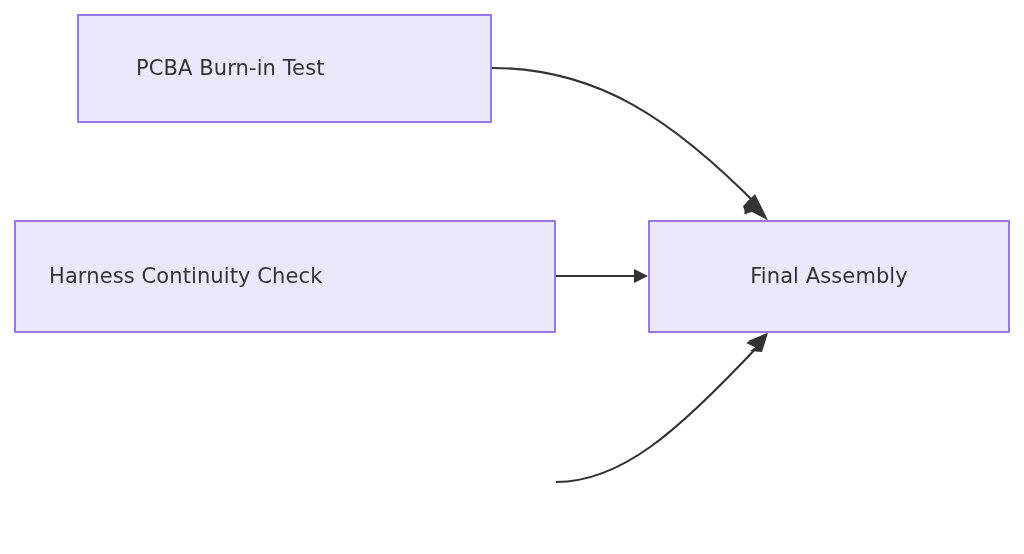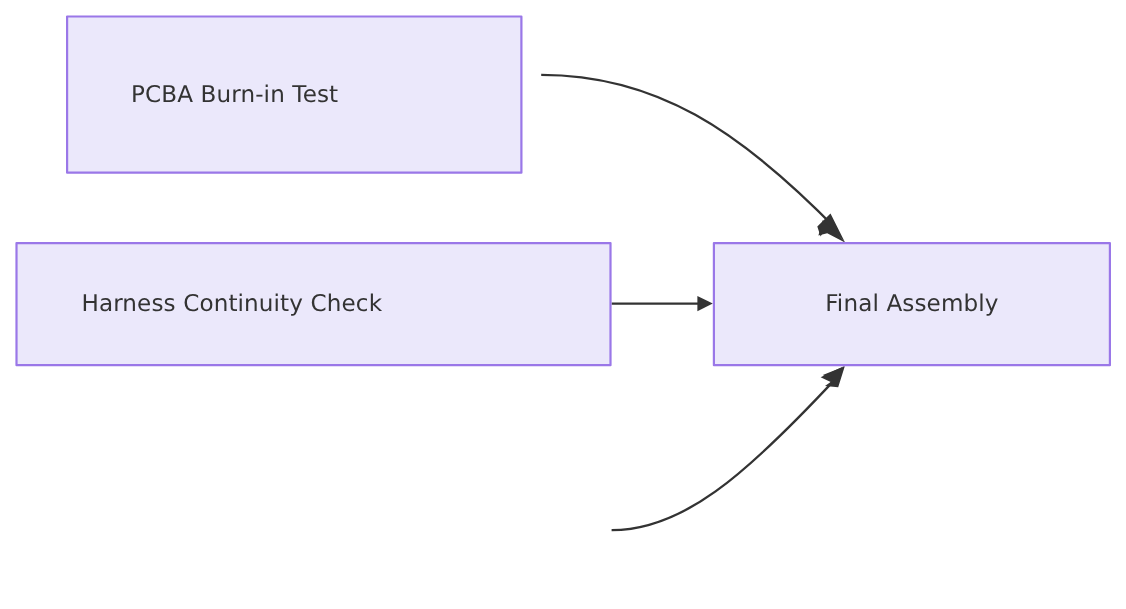--- a/index.html
+++ b/index.html
@@ -26,28 +26,28 @@
   }
   .node-label {
     font-size: 21px;
     color: #333333;
     letter-spacing: 0.1px;
     white-space: nowrap;
     line-height: 1;
   }
   
   #node-pcba-burn-in-test {
-    left: 60px;  top: 14px;  width: 415px; height: 144px;
+    left: 77px;  top: 14px;  width: 415px; height: 109px;
   }
   #node-pcba-burn-in-test .node-label { margin-left: 57px; }
 
   #node-harness-continuity-check {
     left: 14px;  top: 220px; width: 542px; height: 113px;
   }
-  #node-harness-continuity-check .node-label { margin-left: 58px; }
+  #node-harness-continuity-check .node-label { margin-left: 33px; }
 
   #node-mechanical-sub-assembly {
     left: 14px;  top: 426px; width: 542px; height: 113px;
   }
   #node-mechanical-sub-assembly .node-label { margin-left: 58px; }
 
   #node-final-assembly {
     left: 648px; top: 220px; width: 362px; height: 113px;
     justify-content: center;
   }

